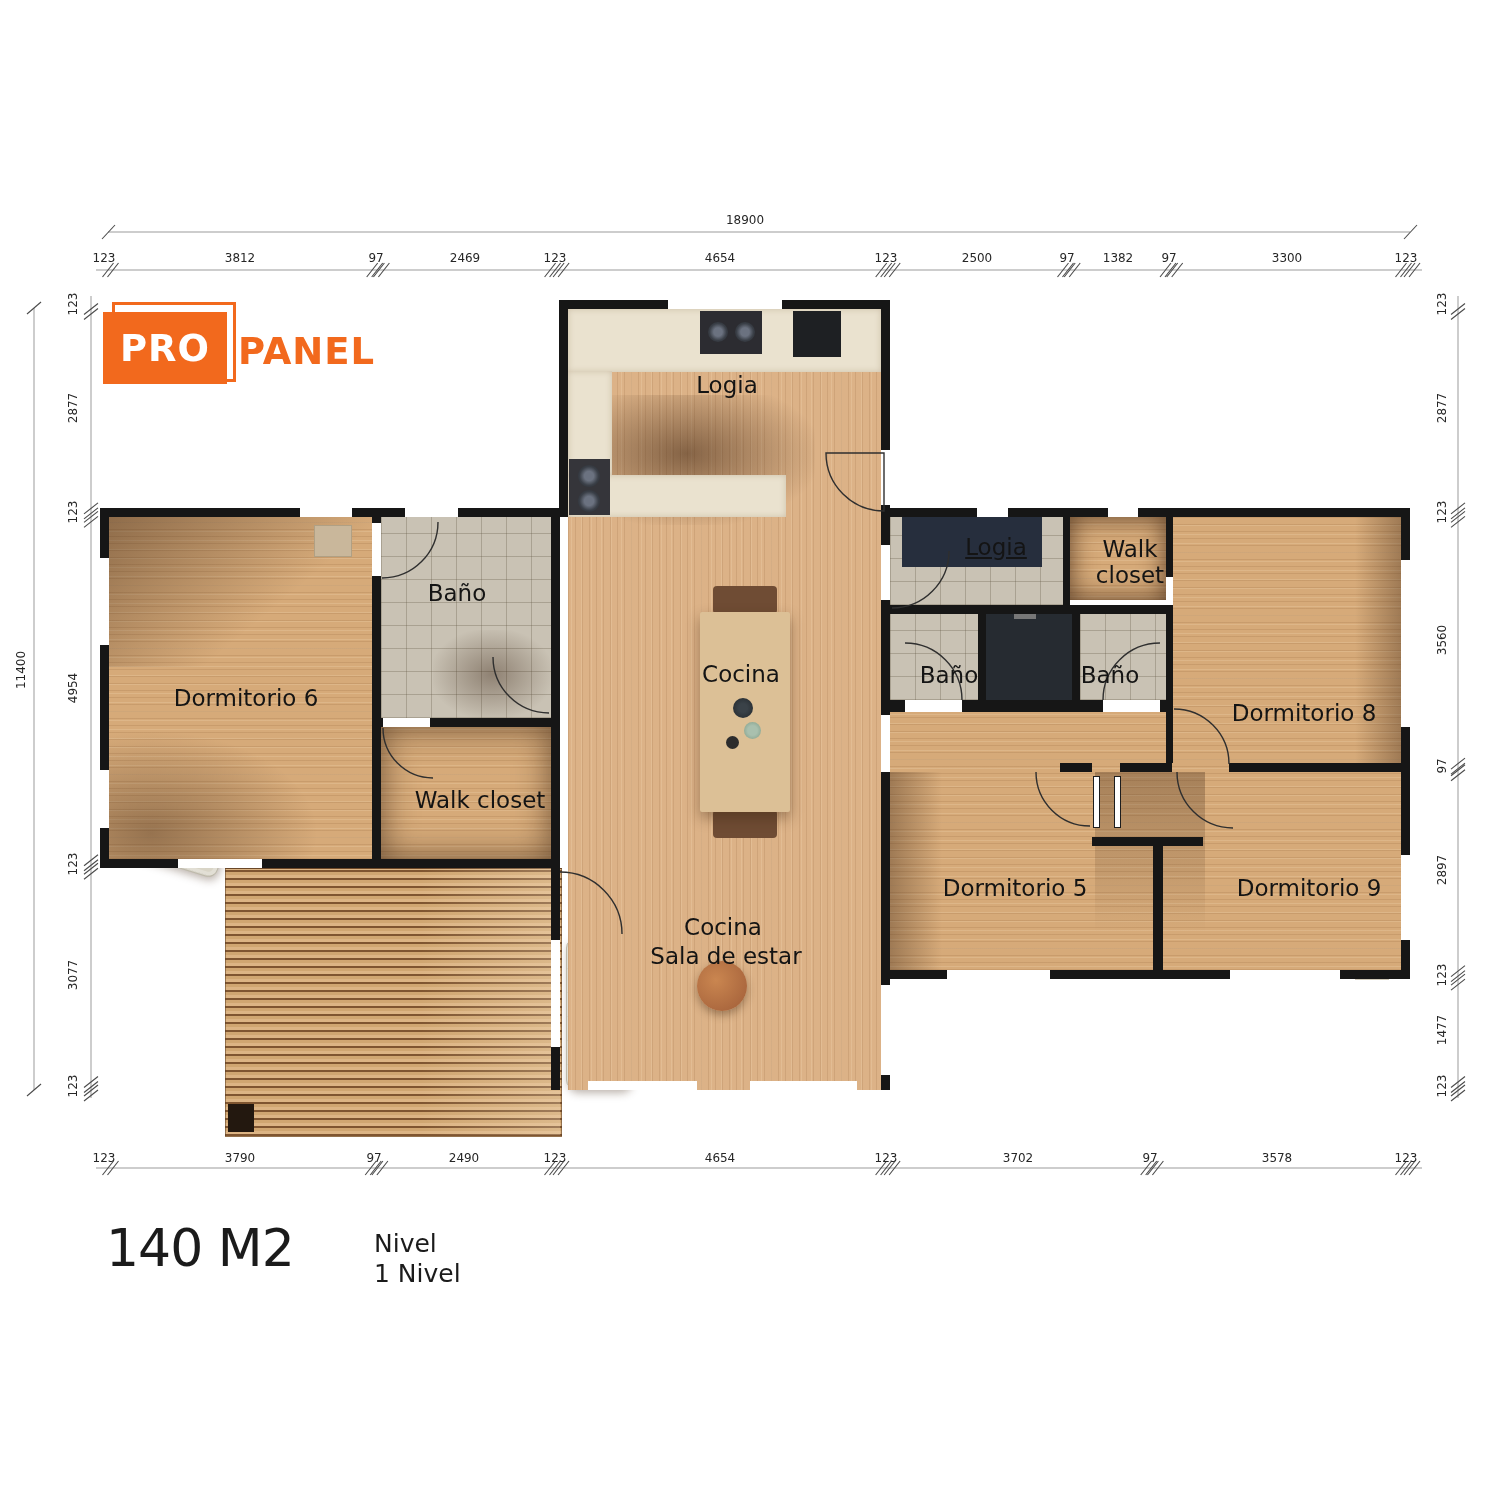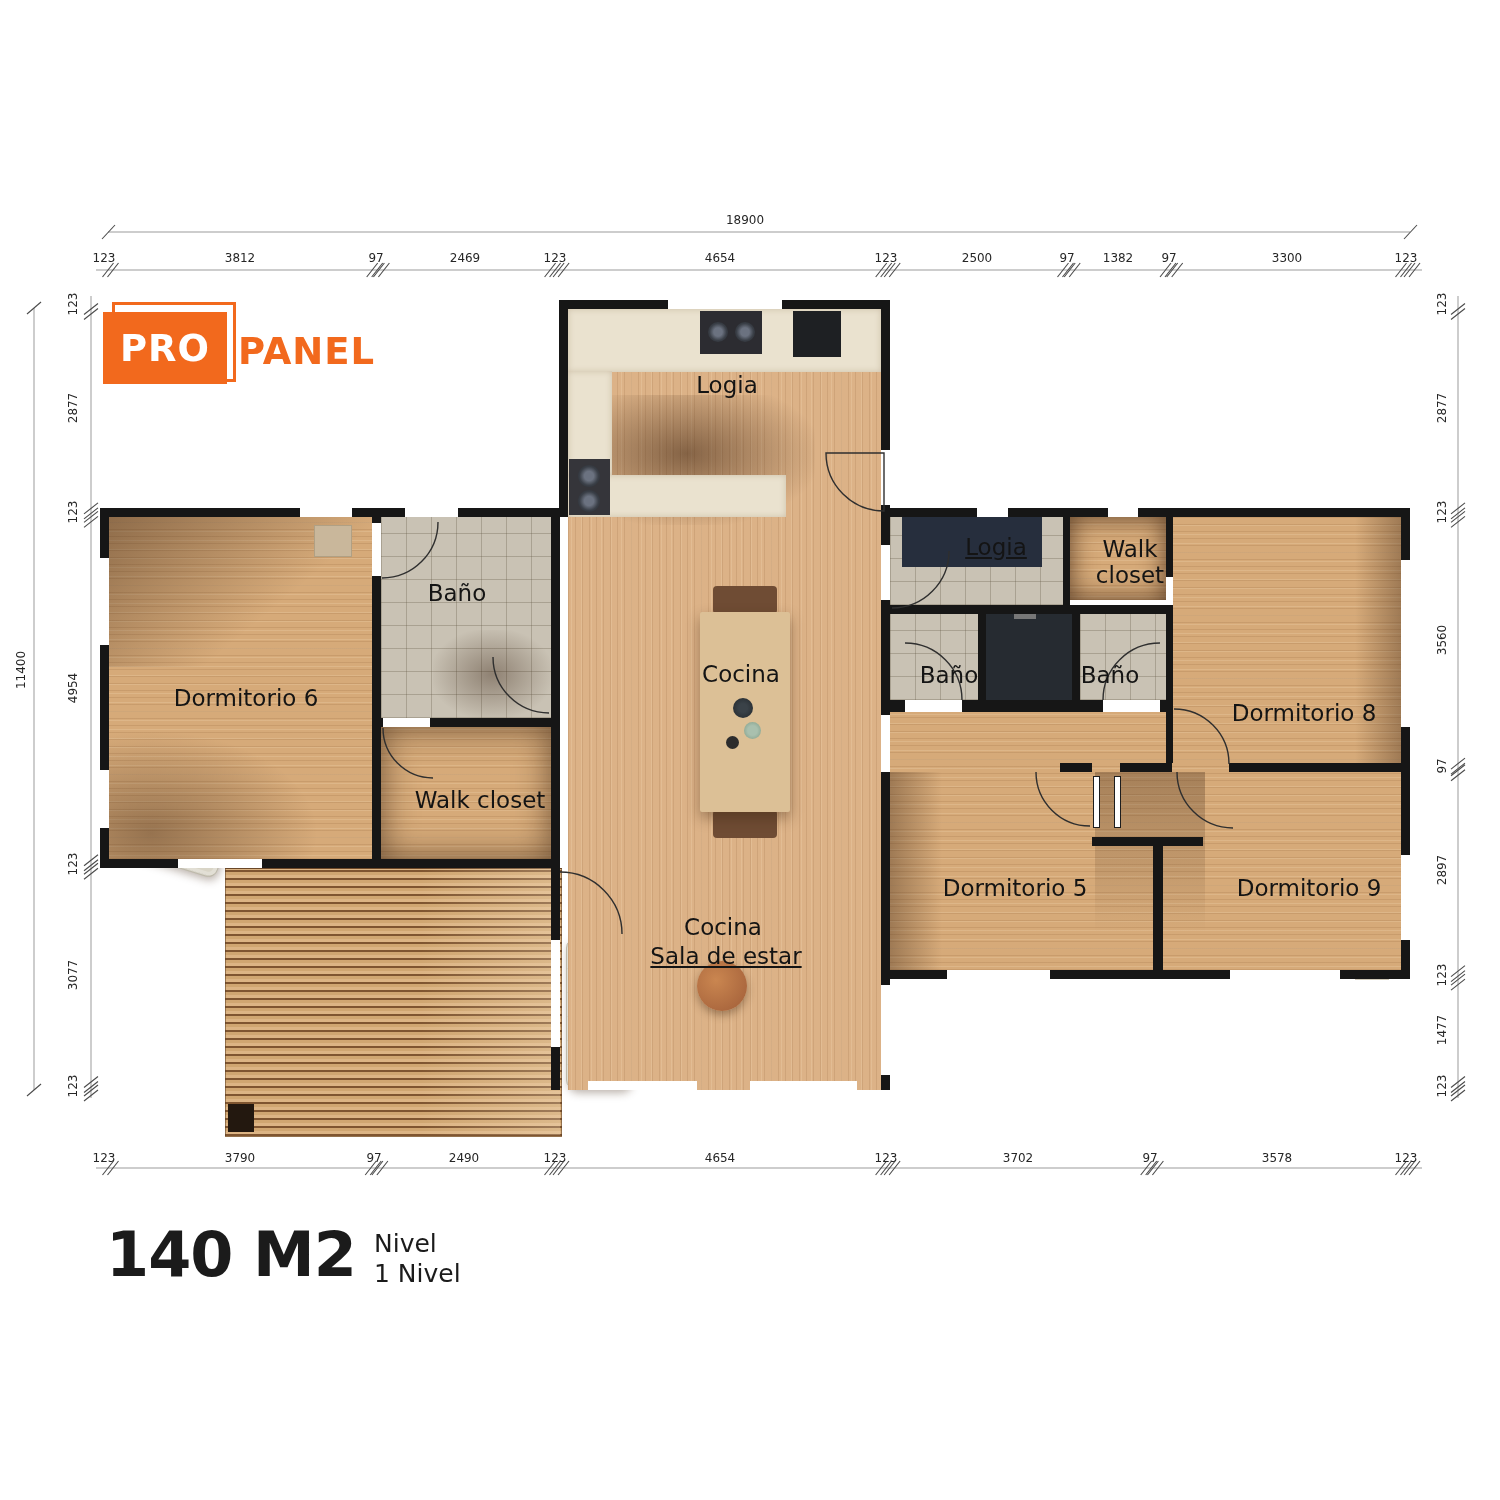--- a/index.html
+++ b/index.html
@@ -53,21 +53,21 @@
   .lbl2{white-space:normal;text-align:center;line-height:1.15;width:92px;}
   .dim{position:absolute;transform:translate(-50%,-50%) scaleX(.92);font-size:13px;color:#262626;
        white-space:nowrap;z-index:60;}
   .dimv{position:absolute;transform:translate(-50%,-50%) rotate(-90deg) scaleX(.92);font-size:13px;
        color:#262626;white-space:nowrap;z-index:60;}
   
   .logo-outline{position:absolute;border:3px solid #F2691D;background:#fff;z-index:30;}
   .logo-box{position:absolute;background:#F2691D;z-index:31;display:flex;align-items:center;justify-content:center;}
   .logo-box span{color:#fff;font-size:37px;font-weight:bold;letter-spacing:1px;}
   .logo-panel{position:absolute;z-index:31;color:#F2691D;font-size:37px;font-weight:bold;letter-spacing:1px;}
-  .title-big{position:absolute;font-size:62px;color:#1b1b1b;letter-spacing:-1px;z-index:30;font-weight:bold;}
+  .title-big{position:absolute;font-size:52px;color:#1b1b1b;letter-spacing:-1px;z-index:30;}
   .title-small{position:absolute;font-size:25px;color:#1b1b1b;z-index:30;line-height:1.15;}
   svg.overlay{position:absolute;left:0;top:0;z-index:50;pointer-events:none;}
   .slider{position:absolute;background:#fff;border:1.5px solid #1d1d1d;z-index:46;}
 </style>
 </head>
 <body>
 
 <div class="floor wood-v" style="left:568px;top:309px;width:313px;height:781px;"></div>
 <div class="floor wood-h" style="left:109px;top:517px;width:263px;height:342px;"></div>
 <div class="floor tile" style="left:381px;top:517px;width:170px;height:201px;"></div>
@@ -247,21 +247,21 @@
 <div class="lbl" style="left:480px;top:800px;">Walk closet</div>
 <div class="lbl" style="left:741px;top:674px;">Cocina</div>
 <div class="lbl" style="left:996px;top:547px;text-decoration:underline;">Logia</div>
 <div class="lbl lbl2" style="left:1130px;top:562px;">Walk closet</div>
 <div class="lbl" style="left:949px;top:675px;">Baño</div>
 <div class="lbl" style="left:1110px;top:675px;">Baño</div>
 <div class="lbl" style="left:1304px;top:713px;">Dormitorio 8</div>
 <div class="lbl" style="left:1015px;top:888px;">Dormitorio 5</div>
 <div class="lbl" style="left:1309px;top:888px;">Dormitorio 9</div>
 <div class="lbl" style="left:723px;top:927px;">Cocina</div>
-<div class="lbl" style="left:726px;top:956px;text-decoration:underline;">Sala de estar</div>
+<div class="lbl" style="left:726px;top:956px;">Sala de estar</div>
 
 <div class="dim" style="left:745px;top:219px;">18900</div>
 <div class="dimv" style="left:20px;top:670px;">11400</div>
 
 <div class="dim" style="left:104px;top:257px;">123</div>
 <div class="dim" style="left:240px;top:257px;">3812</div>
 <div class="dim" style="left:376px;top:257px;">97</div>
 <div class="dim" style="left:465px;top:257px;">2469</div>
 <div class="dim" style="left:555px;top:257px;">123</div>
 <div class="dim" style="left:720px;top:257px;">4654</div>

